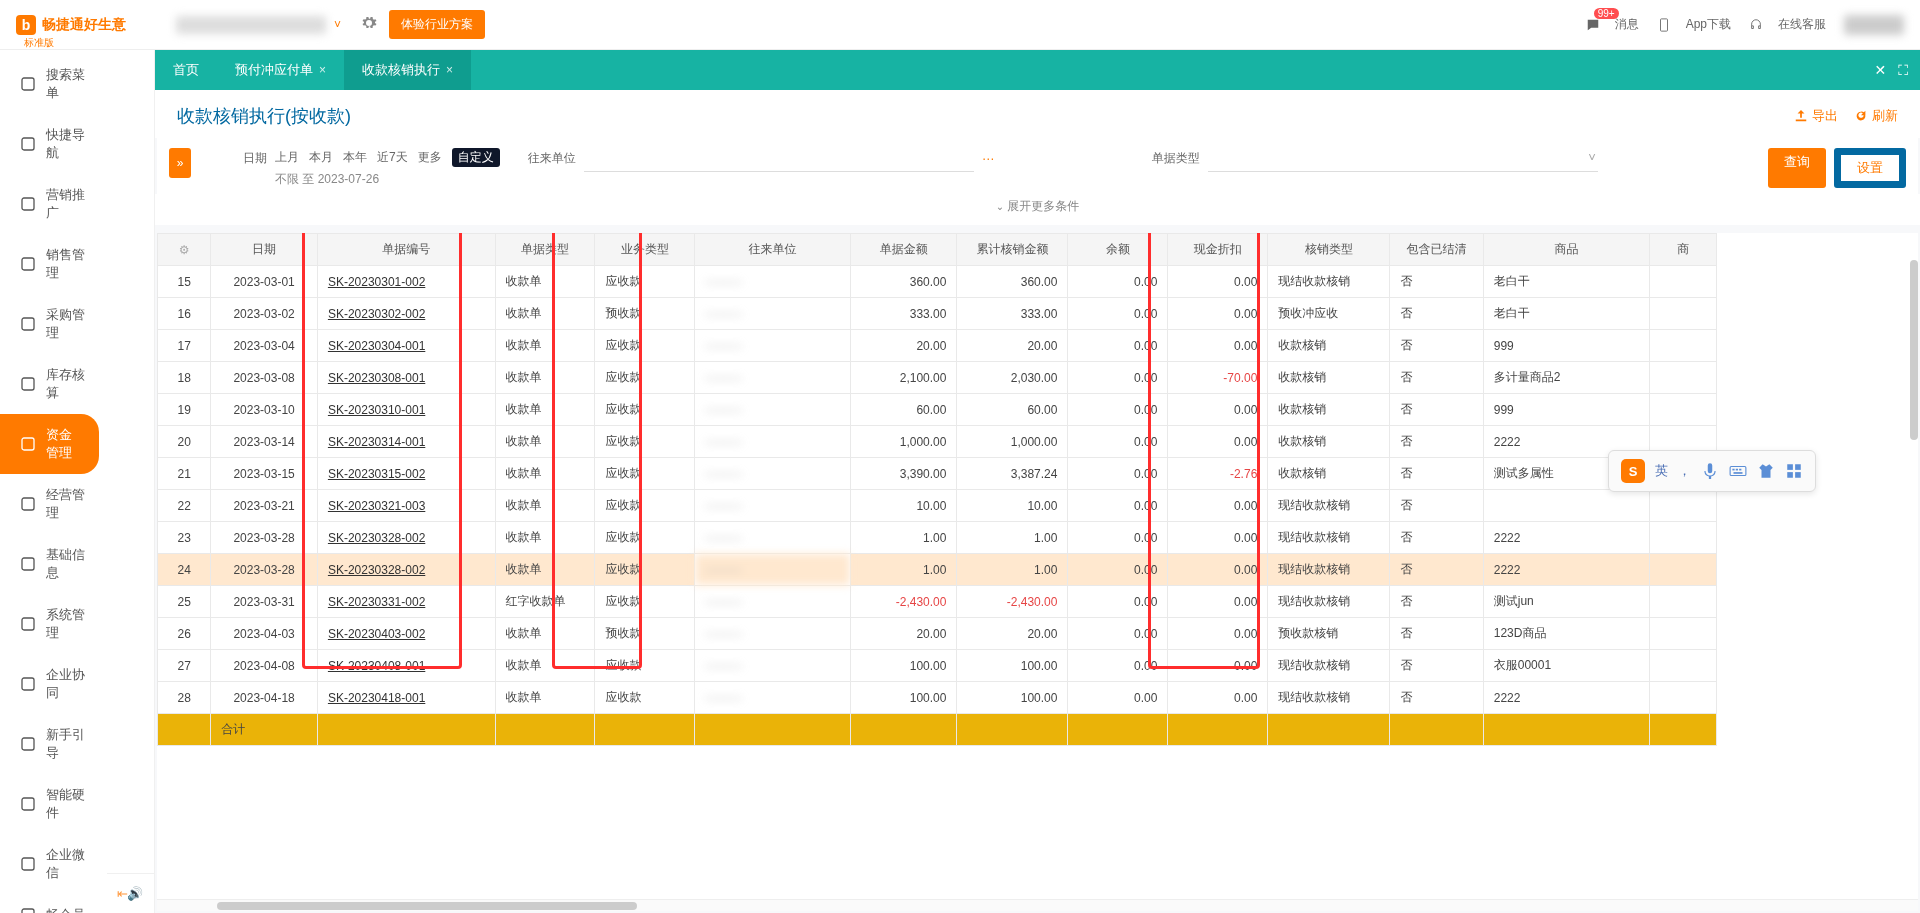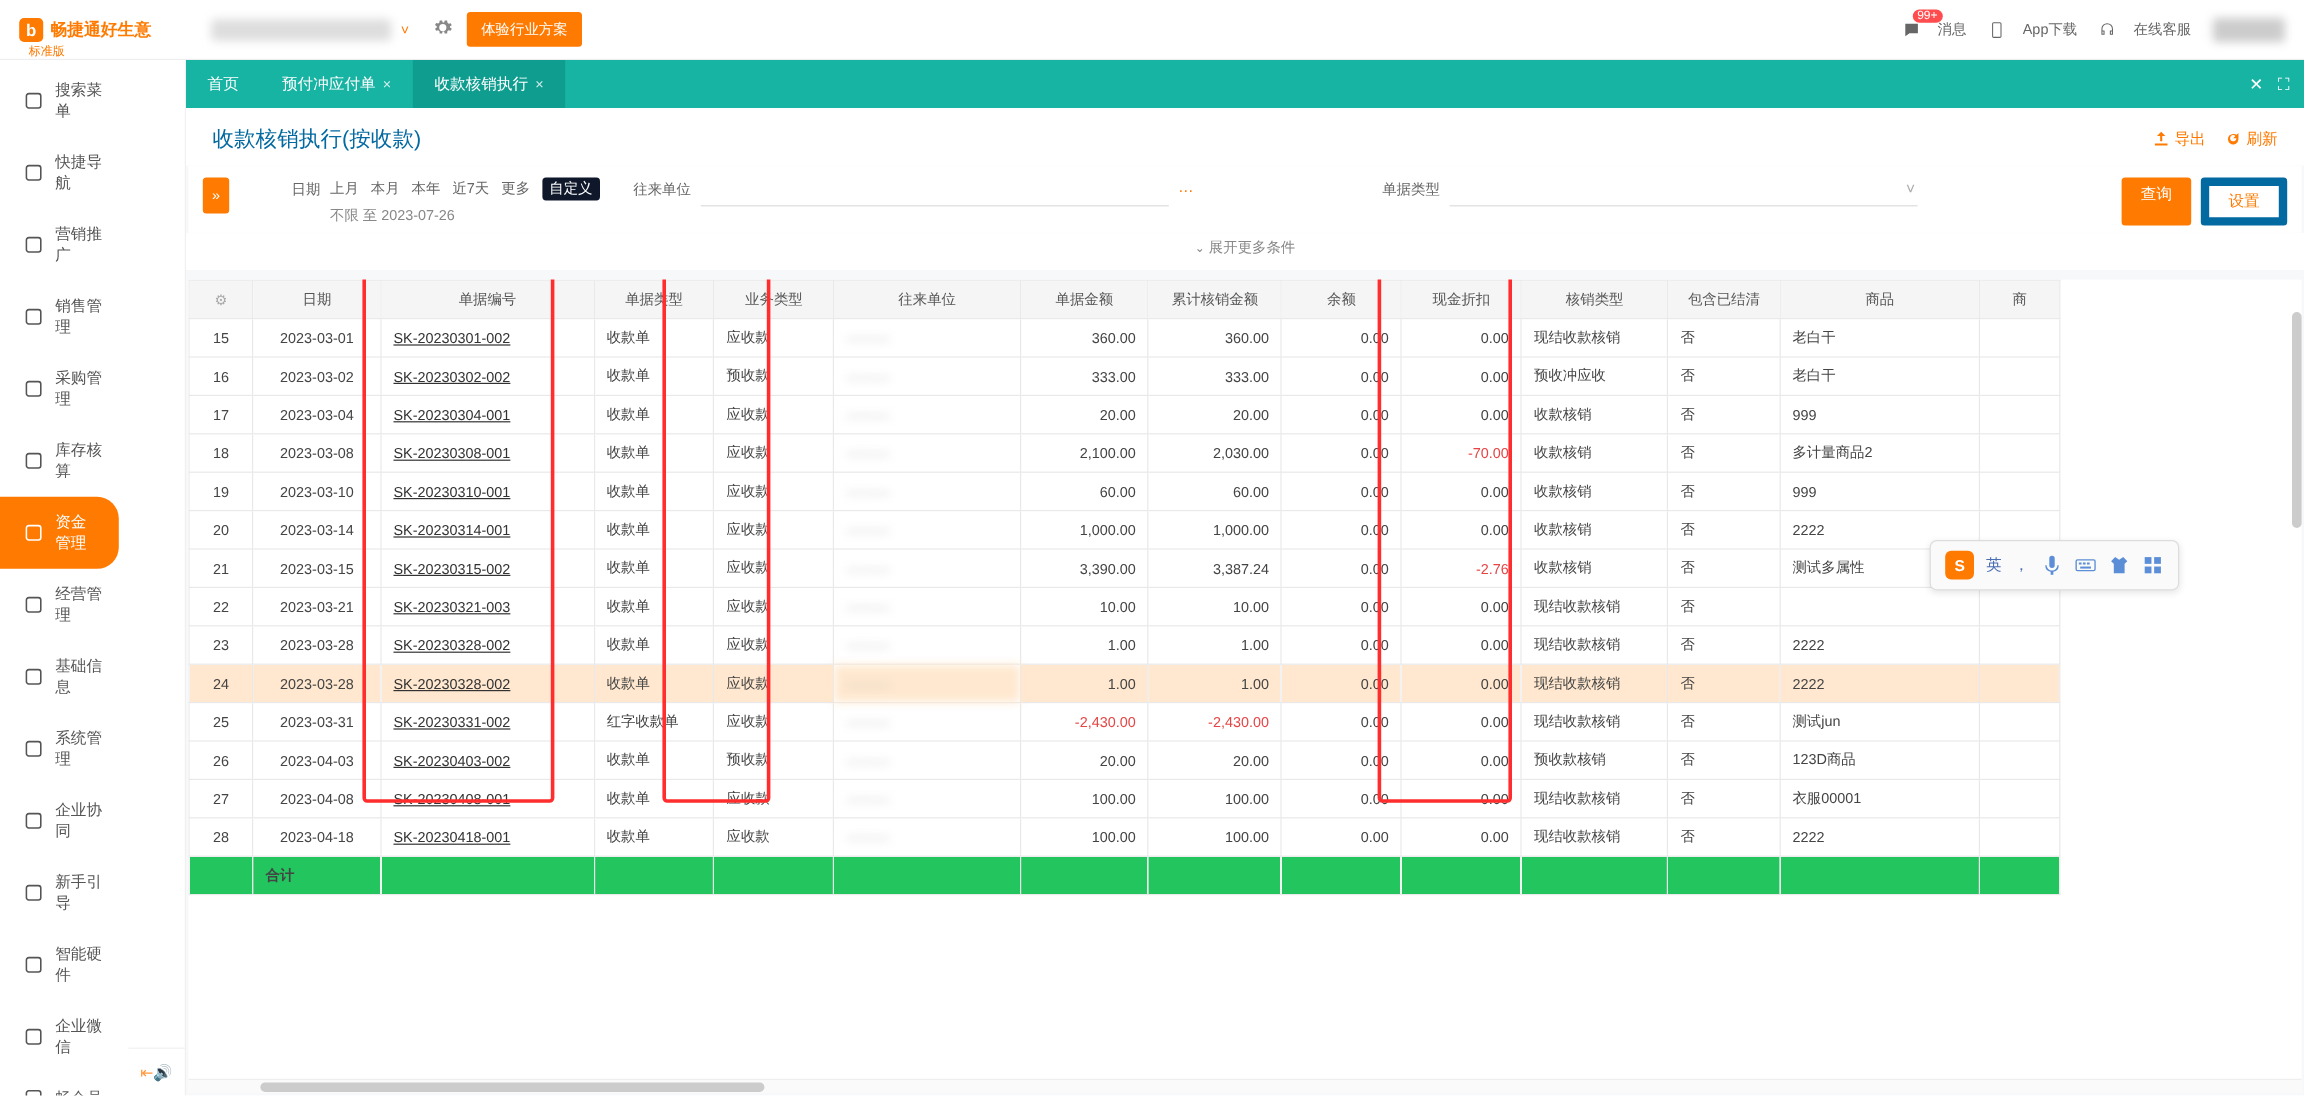--- a/index.html
+++ b/index.html
@@ -59,21 +59,21 @@
 .expand-row { background: #fff; text-align: center; padding: 4px 0 10px; color: #888; font-size: 12px; cursor: pointer; }
 .expand-row .chv { font-size: 10px; }
 
 .table-wrap { flex: 1; background: #fff; margin: 8px 2px 2px; overflow: hidden; position: relative; display: flex; flex-direction: column; }
 .table-scroll { overflow: auto; flex: 1; }
 table { border-collapse: collapse; table-layout: fixed; width: 1560px; }
 th, td { border: 1px solid #e9e9e9; padding: 7px 10px; font-size: 12px; white-space: nowrap; overflow: hidden; text-overflow: ellipsis; }
 th { background: #f5f5f5; color: #555; font-weight: normal; position: sticky; top: 0; text-align: center; }
 td { color: #444; }
 tr.hl td { background: #ffe8cf; }
-tr.total td { background: #22c55e; font-weight: 700; }
+tr.total td { background: #eab308; font-weight: 400; }
 .num { text-align: right; }
 .neg { color: #e64545; }
 .doc-link { color: #333; text-decoration: underline; cursor: pointer; }
 .col-row { width: 48px; text-align: center; }
 .col-date { width: 96px; text-align: center; }
 .col-doc { width: 160px; }
 .col-type { width: 90px; }
 .col-biz { width: 90px; }
 .col-partner { width: 140px; }
 .col-amt { width: 96px; }

